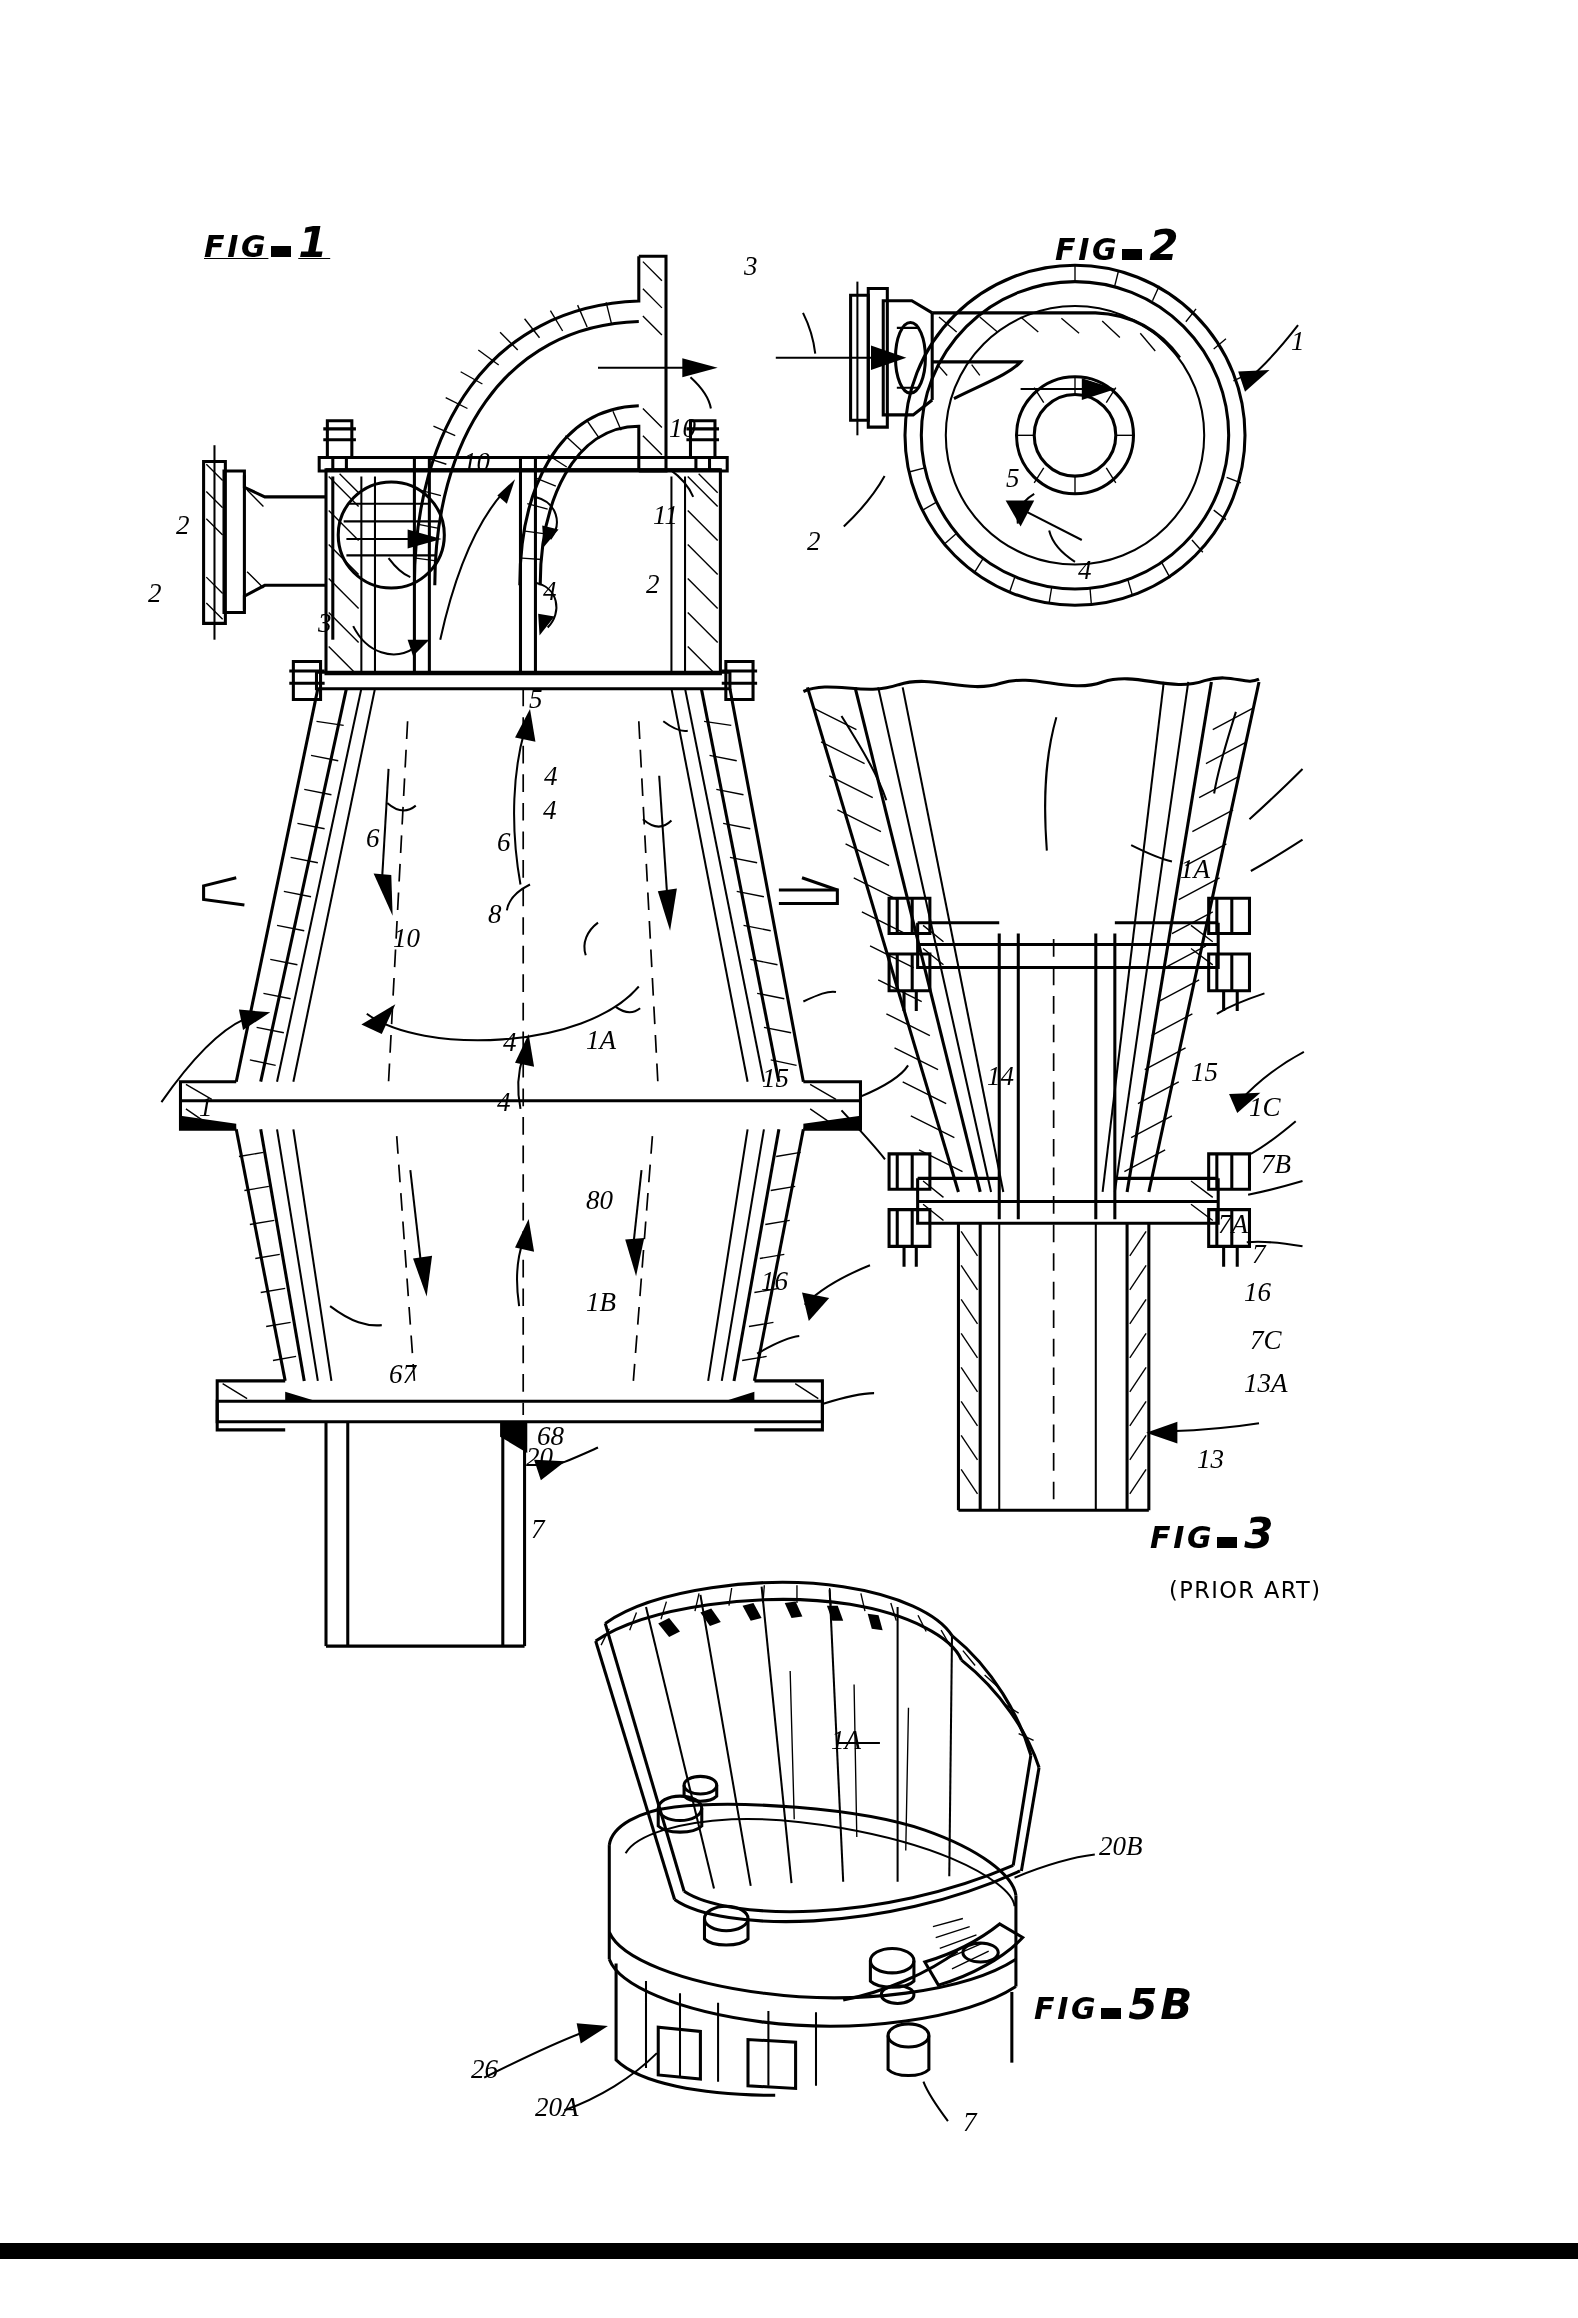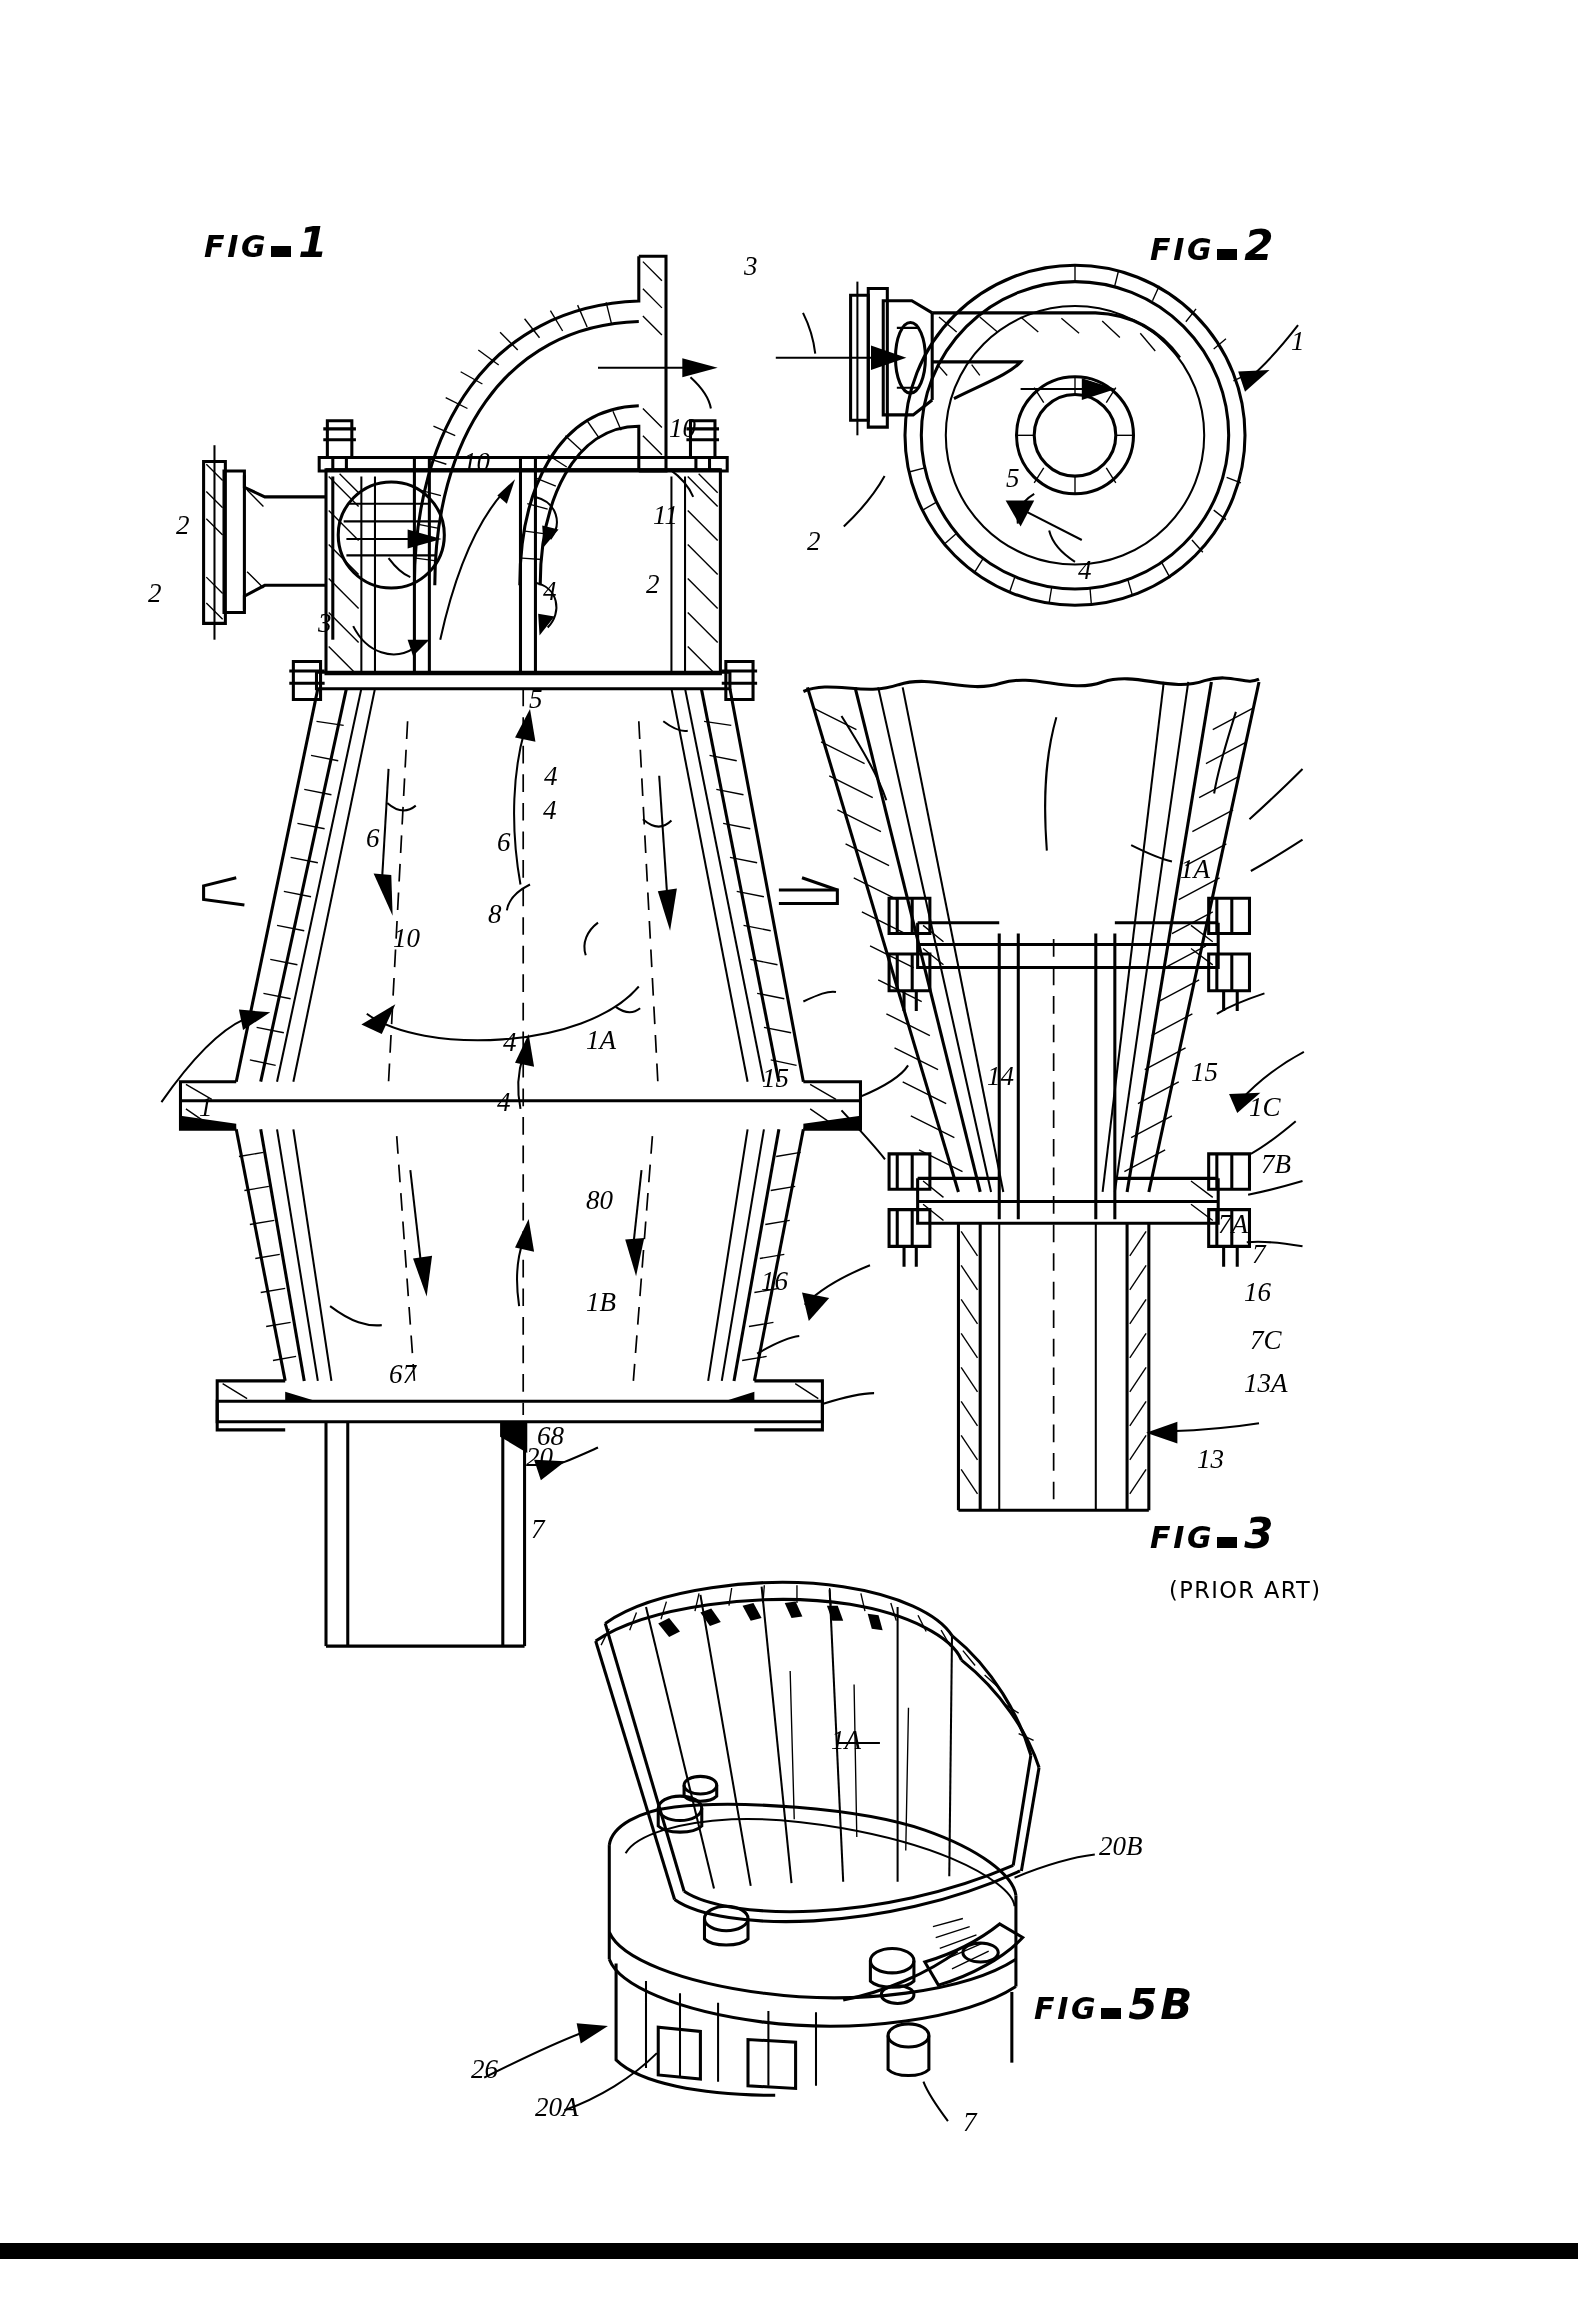--- a/index.html
+++ b/index.html
@@ -54,21 +54,21 @@
   .fill0{fill:#000;}
 </style>
 </head>
 <body>
 
 <div class="page">
 
 
   <div>
 
-    <div class="figtitle" style="left:204px;top:218px;">
+    <div class="figtitle" style="left:204px;top:218px;text-decoration:underline;">
       <span class="fword">FIG</span><span class="dash"></span><span class="fnum">1</span>
     </div>
 
     <svg width="748" height="1497" style="left:122px;top:204px;" viewBox="0 0 1100 2200">
 
       <path class="ln2" d="M 430 560 C 430 330 540 150 760 142 L 760 142 L 760 76"></path>
       <path class="ln2" d="M 460 560 C 460 350 560 178 760 172"></path>
       <path class="ln2" d="M 585 560 C 585 420 640 300 760 296"></path>
       <path class="ln2" d="M 615 560 C 615 436 665 326 760 326 L 760 392"></path>
 
@@ -365,21 +365,21 @@
     <div class="ref" style="left:586px;top:1027px;">1A</div>
     <div class="ref" style="left:586px;top:1187px;">80</div>
     <div class="ref" style="left:586px;top:1289px;font-family:Liberation Serif, serif;">1B</div>
     <div class="ref" style="left:389px;top:1361px;">67</div>
     <div class="ref" style="left:537px;top:1387px;margin-top:36px;">68</div>
     <div class="ref" style="left:526px;top:1444px;">20</div>
     <div class="ref" style="left:531px;top:1516px;">7</div>
   </div>
 
   <div>
-    <div class="figtitle" style="left:1150px;top:221px;">
+    <div class="figtitle" style="left:1055px;top:221px;">
       <span class="fword">FIG</span><span class="dash"></span><span class="fnum">2</span>
     </div>
 
     <svg width="612" height="381" style="left:735px;top:238px;" viewBox="0 0 900 560">
 
       <circle class="ln2" cx="500" cy="290" r="250"></circle>
       <circle class="ln2" cx="500" cy="290" r="226"></circle>
       <circle class="ln" cx="500" cy="290" r="190"></circle>
       <circle class="ln2" cx="500" cy="290" r="86"></circle>
       <circle class="ln2" cx="500" cy="290" r="60"></circle>

